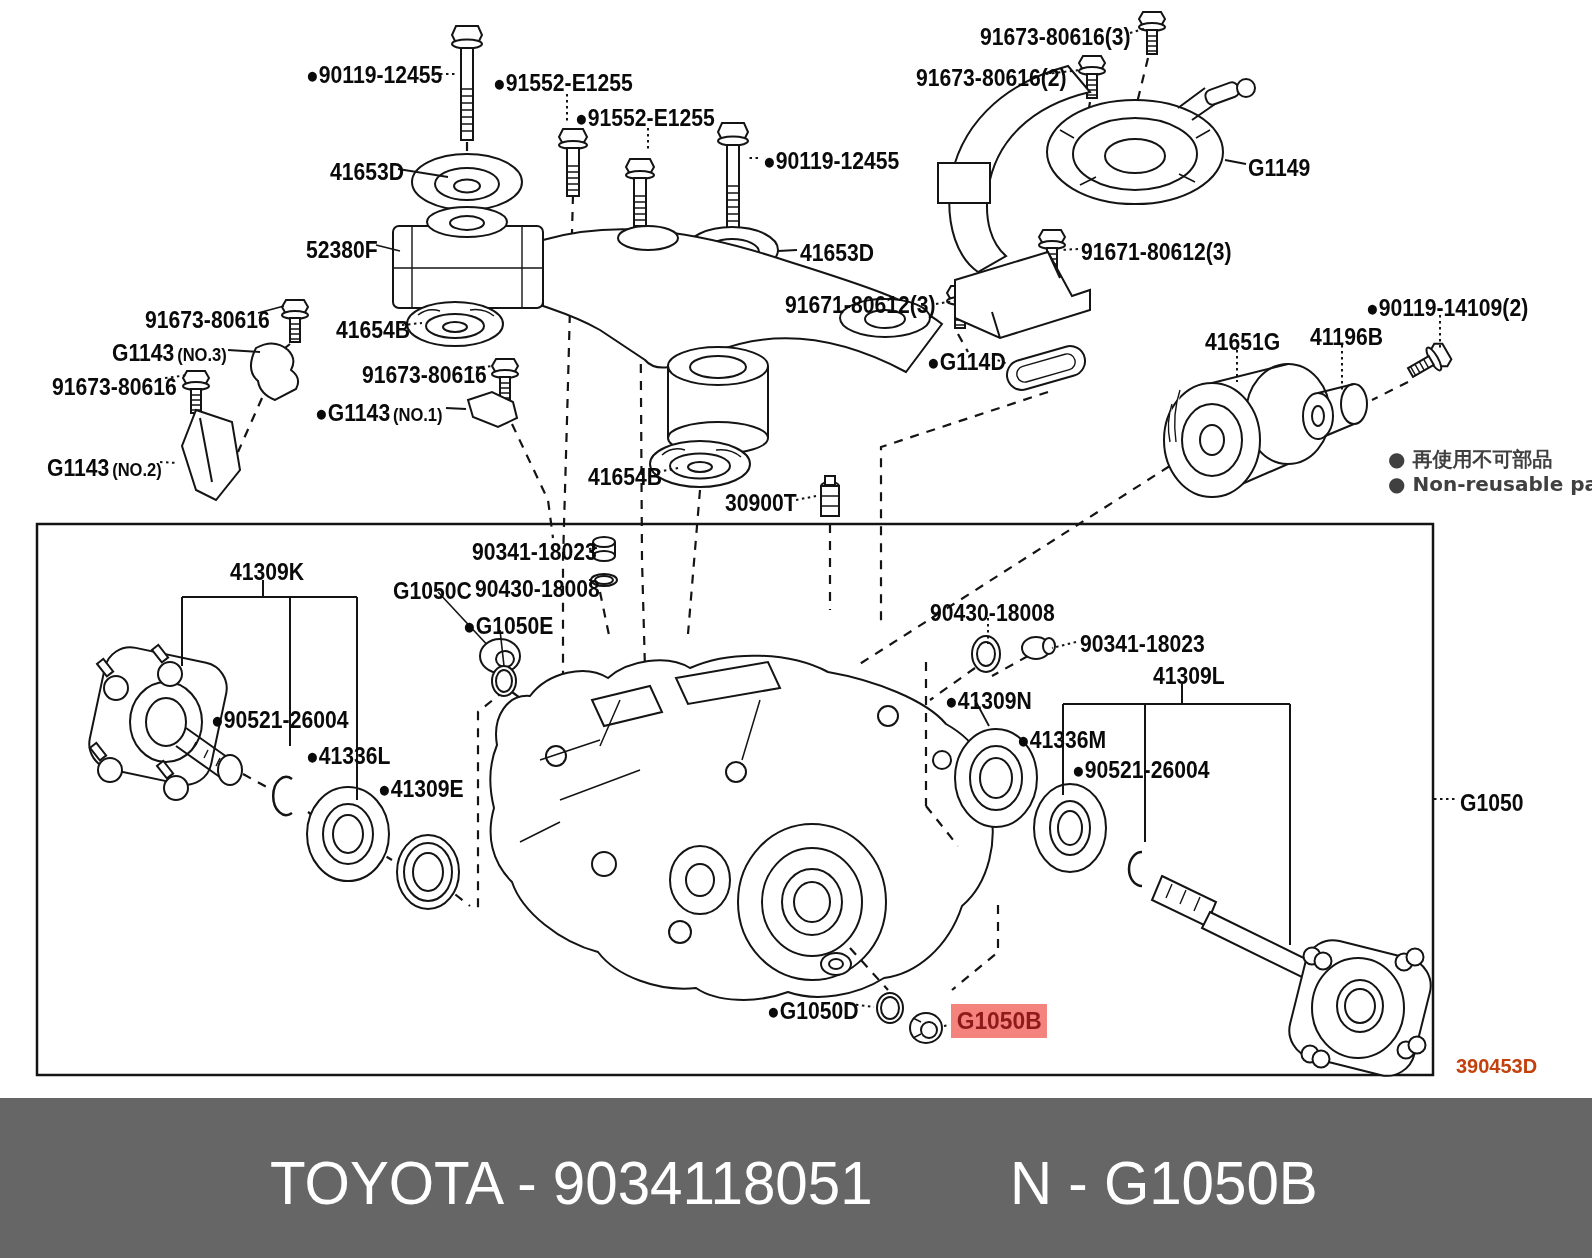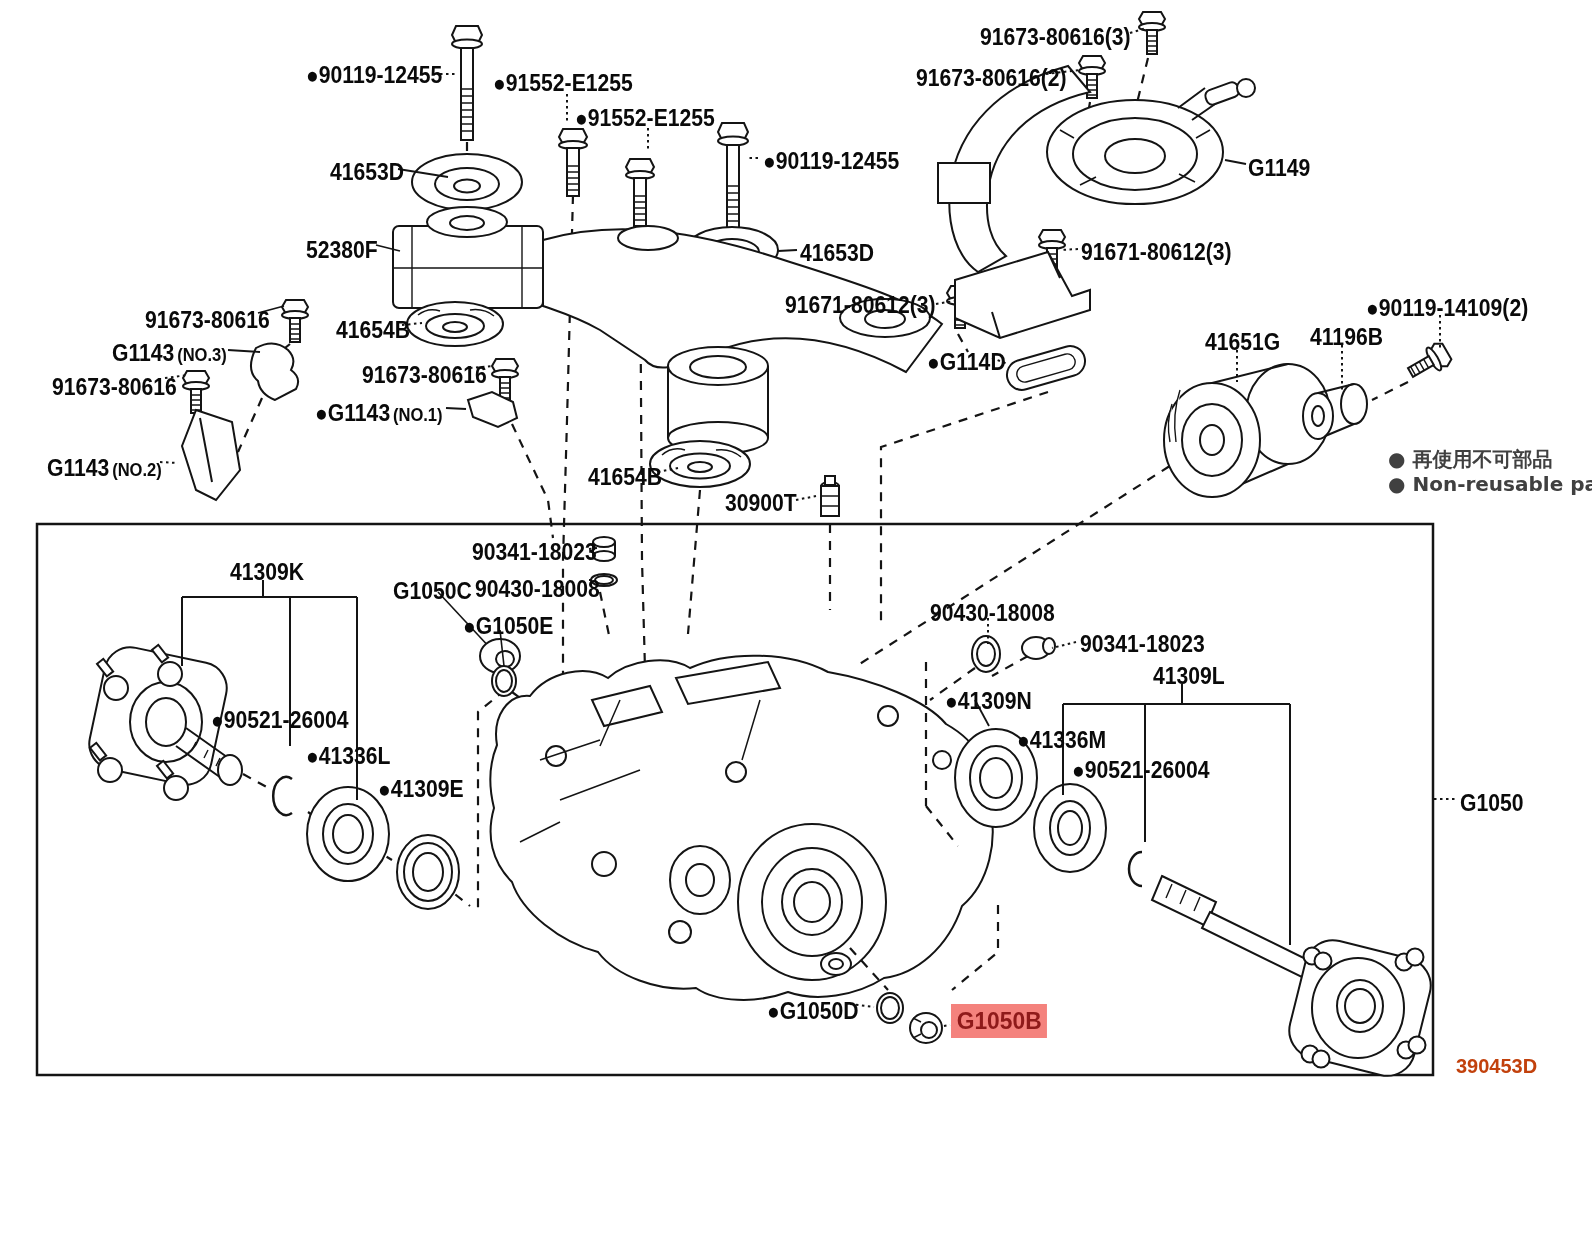--- a/index.html
+++ b/index.html
@@ -387,14 +387,18 @@
 <div class="plabel" style="left:1460px;top:791px">G1050</div>
 <div class="plabel" style="left:767px;top:999px">●G1050D</div>
 
 <div class="hl" style="left:951px;top:1004px;min-width:80px">G1050B</div>
 
 <div class="legend-line" style="left:1388px;top:448px">● 再使用不可部品</div>
 <div class="legend-line" style="left:1388px;top:473px">● Non-reusable part</div>
 
 <div class="refcode" style="left:1456px;top:1056px">390453D</div>
 
-
+<div class="banner">
+  <span class="bl">TOYOTA - 9034118051</span>
+  <span class="br">N - G1050B</span>
 </div>
 
+</div>
+
 </body></html>

